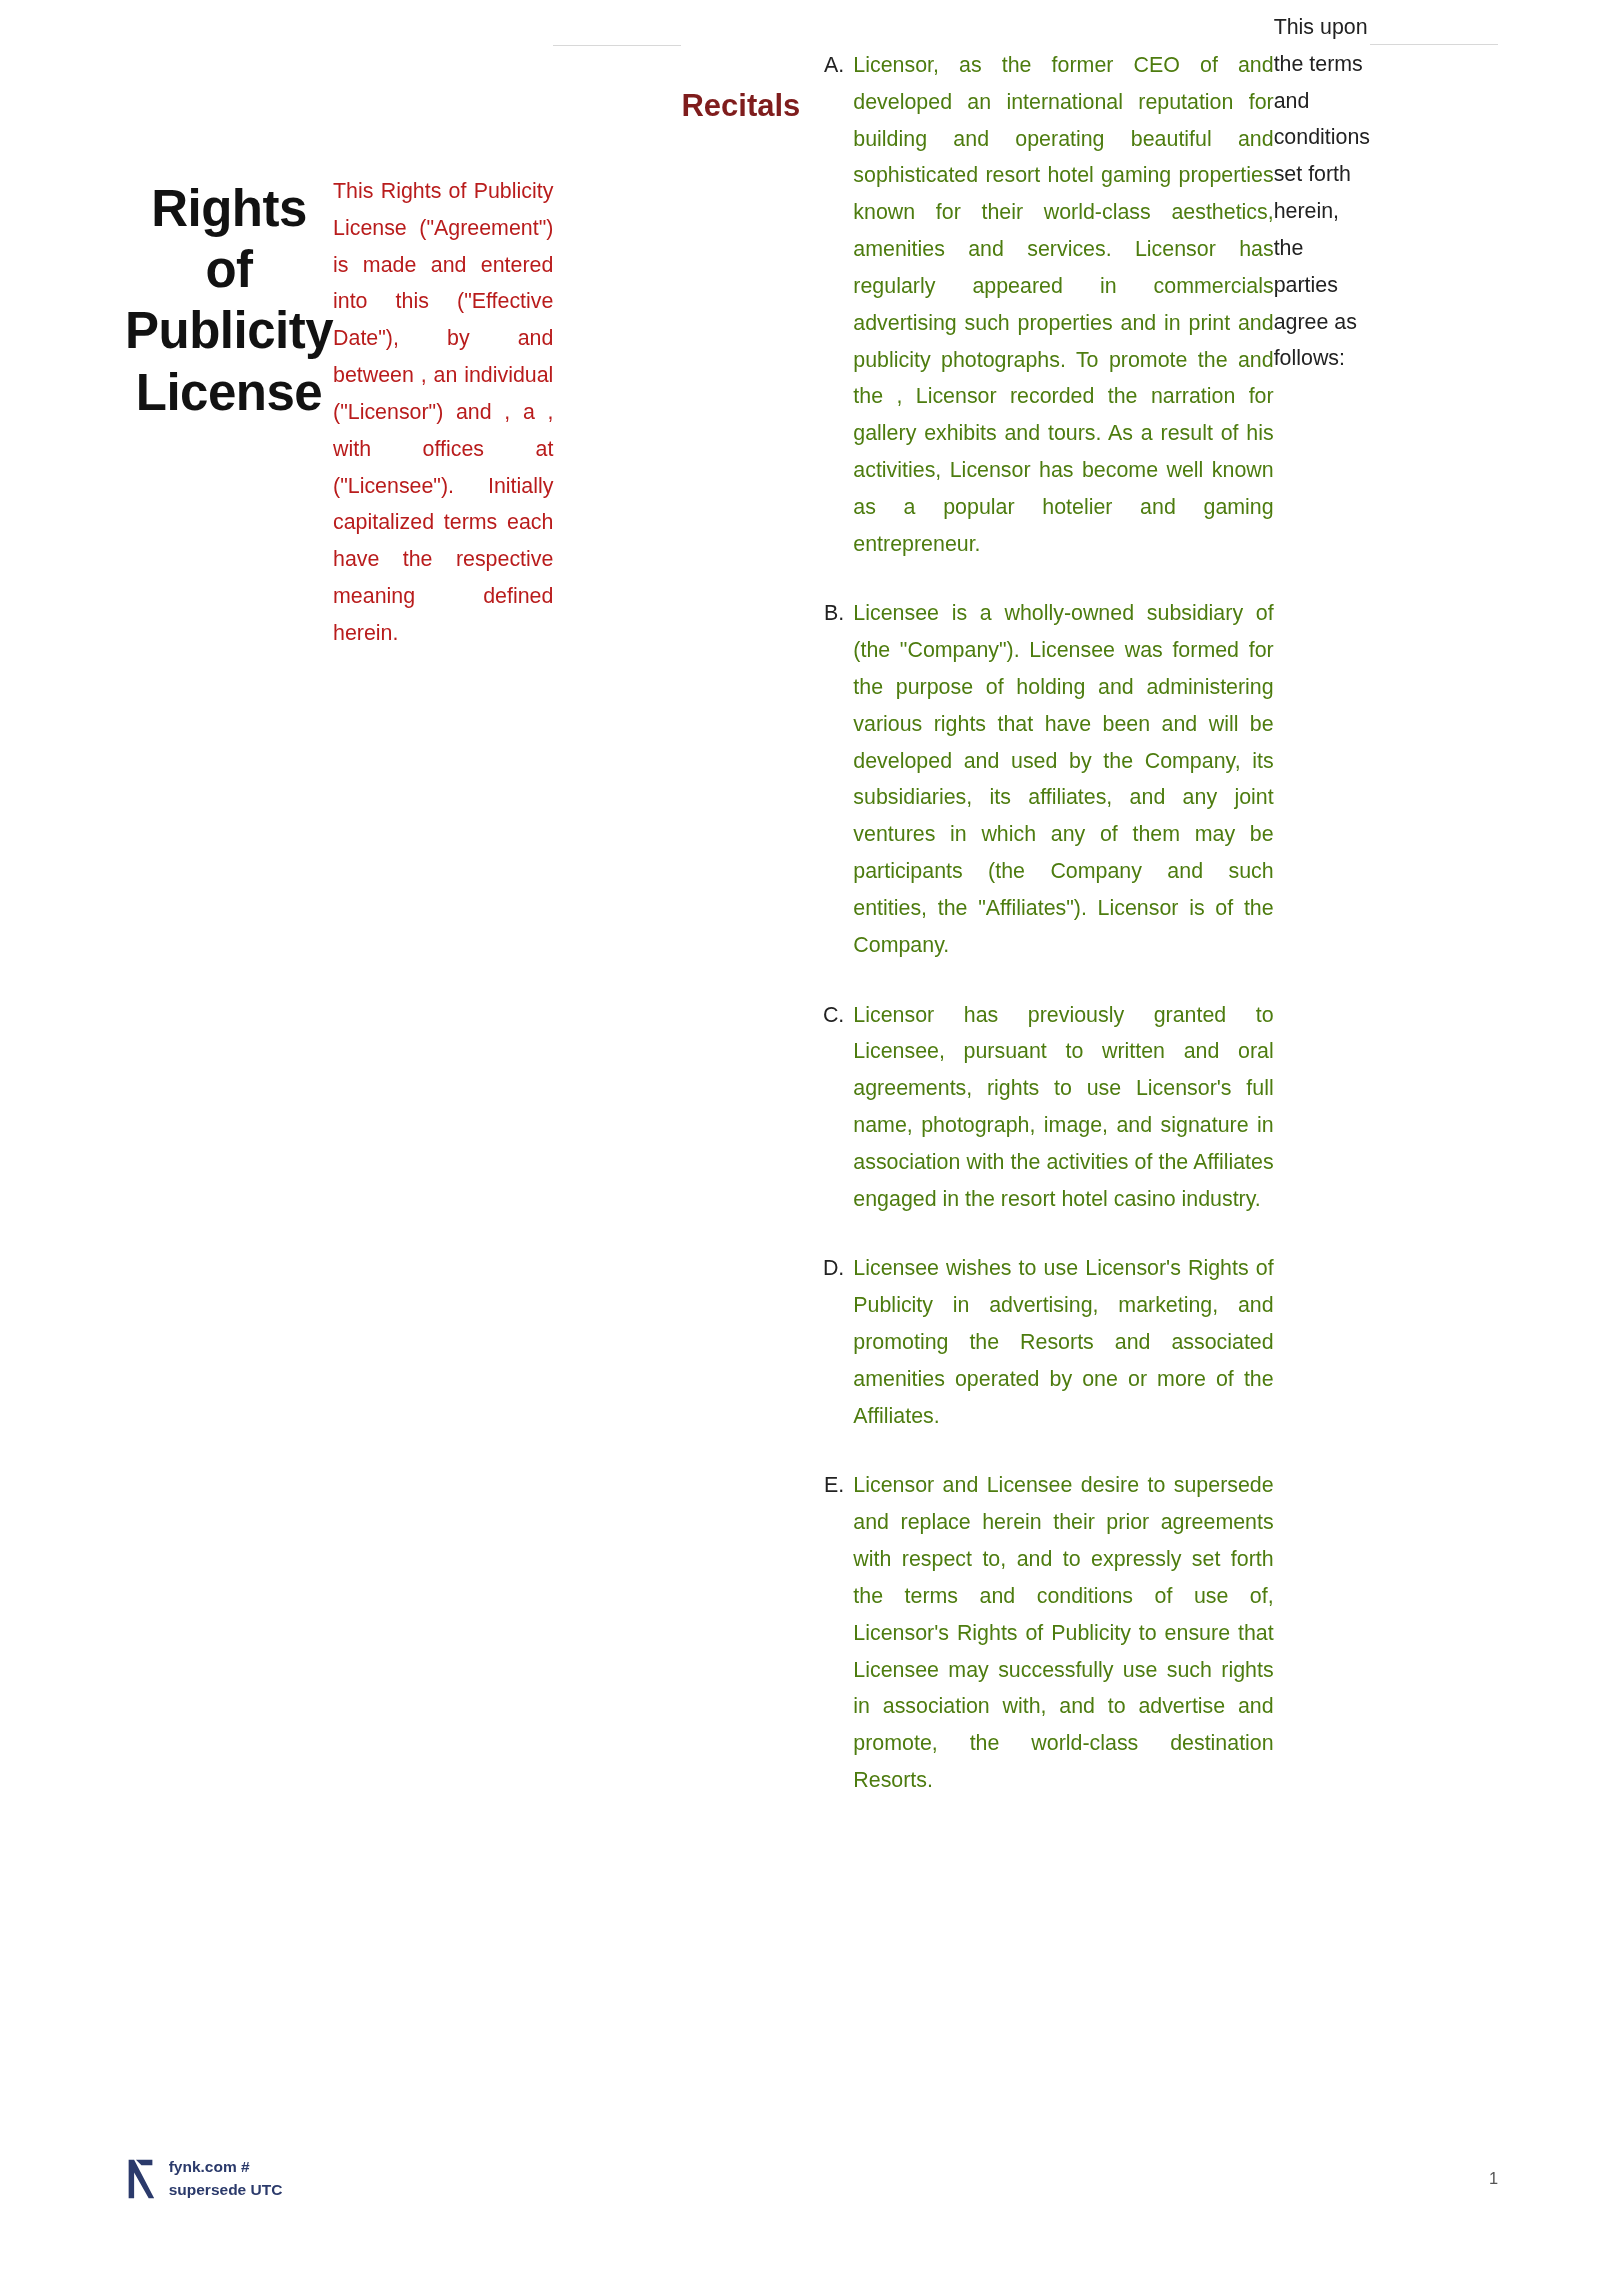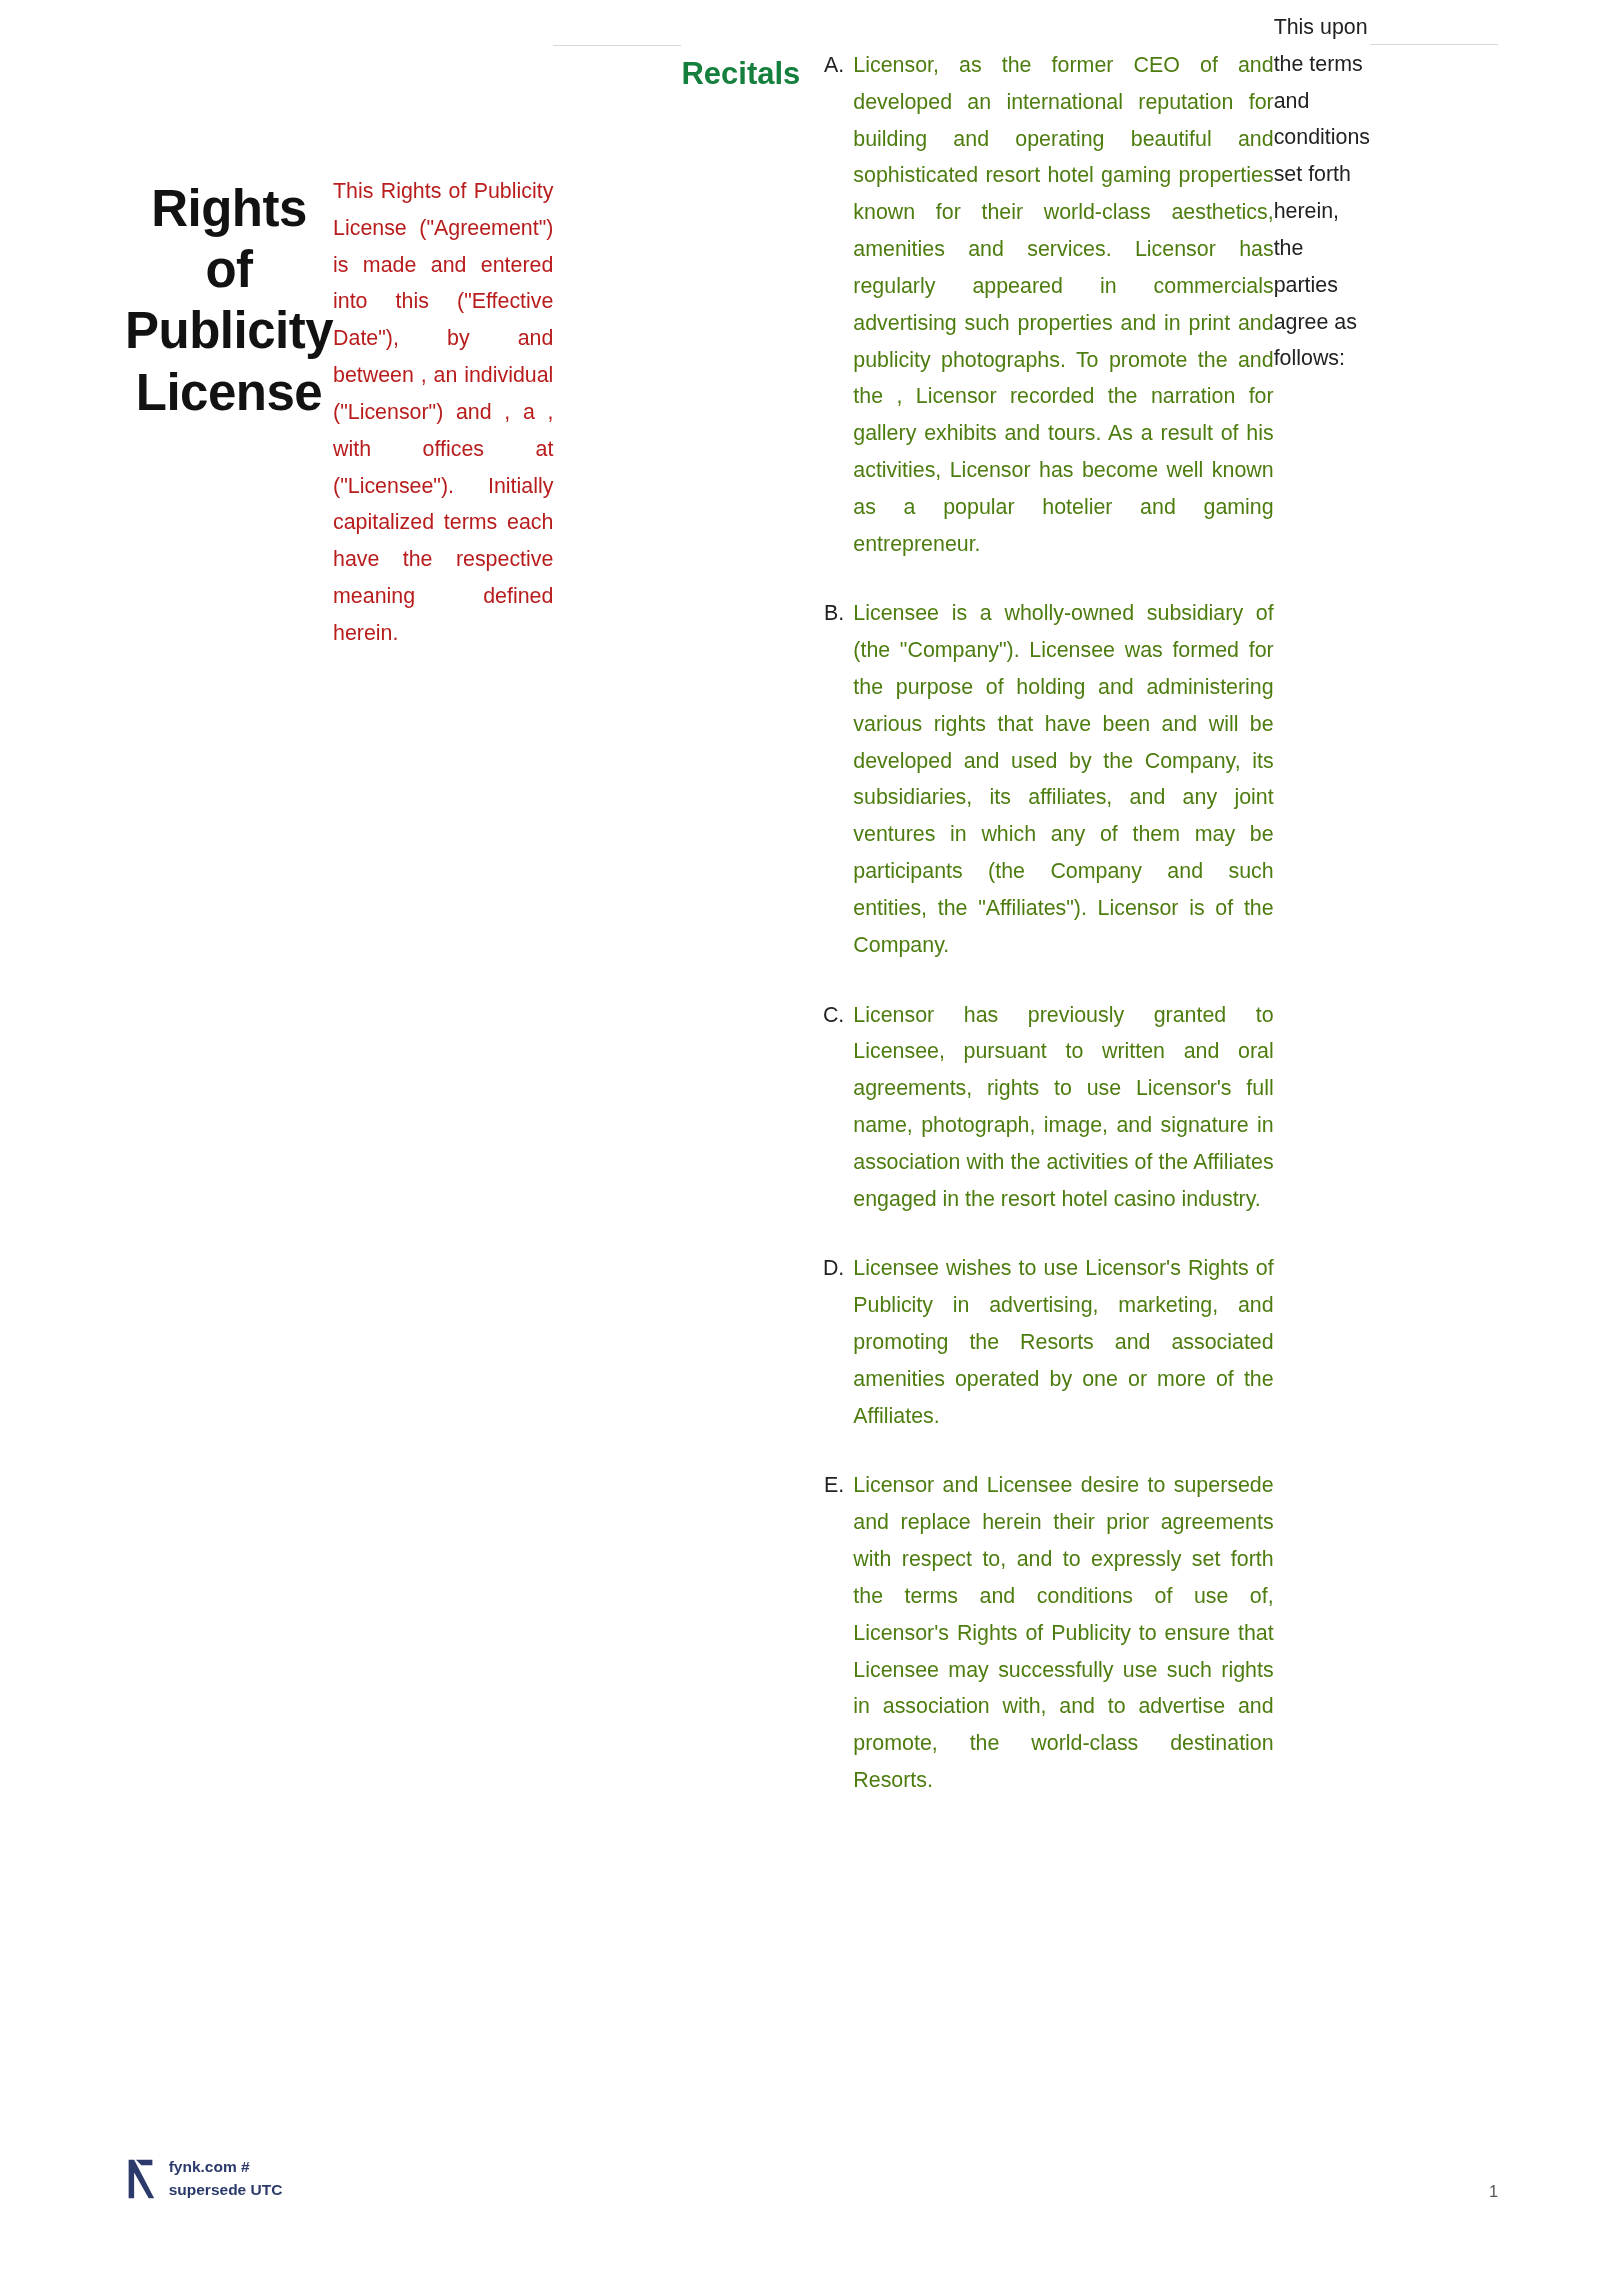--- a/index.html
+++ b/index.html
@@ -42,22 +42,22 @@
   .rule {
     border: none;
     border-top: 0.9px solid #d8d8d8;
     margin: 45px 0 0 0;
     width: 100%;
   }
   .section-heading {
     text-align: center;
     font-size: 31px;
     font-weight: 700;
-    color: #15803d;
-    margin: 56px 0 0 0;
+    color: #7f1d1d;
+    margin: 88px 0 0 0;
   }
   ol.recitals {
     list-style: none;
     margin: 47px 0 0 0;
     padding: 0;
   }
   ol.recitals > li {
     display: flex;
     align-items: flex-start;
     margin-bottom: 33px;
@@ -89,21 +89,21 @@
     border-top: 0.9px solid #d8d8d8;
     margin: 44px 0 0 0;
     width: 100%;
   }
   .footer {
     position: absolute;
     left: 125px;
     right: 125px;
     bottom: 95px;
     display: flex;
-    align-items: flex-end;
+    align-items: center;
     justify-content: space-between;
   }
   .footer-left {
     display: flex;
     align-items: center;
     gap: 12.7px;
   }
   .logo-mark {
     width: 31px;
     height: 42px;

